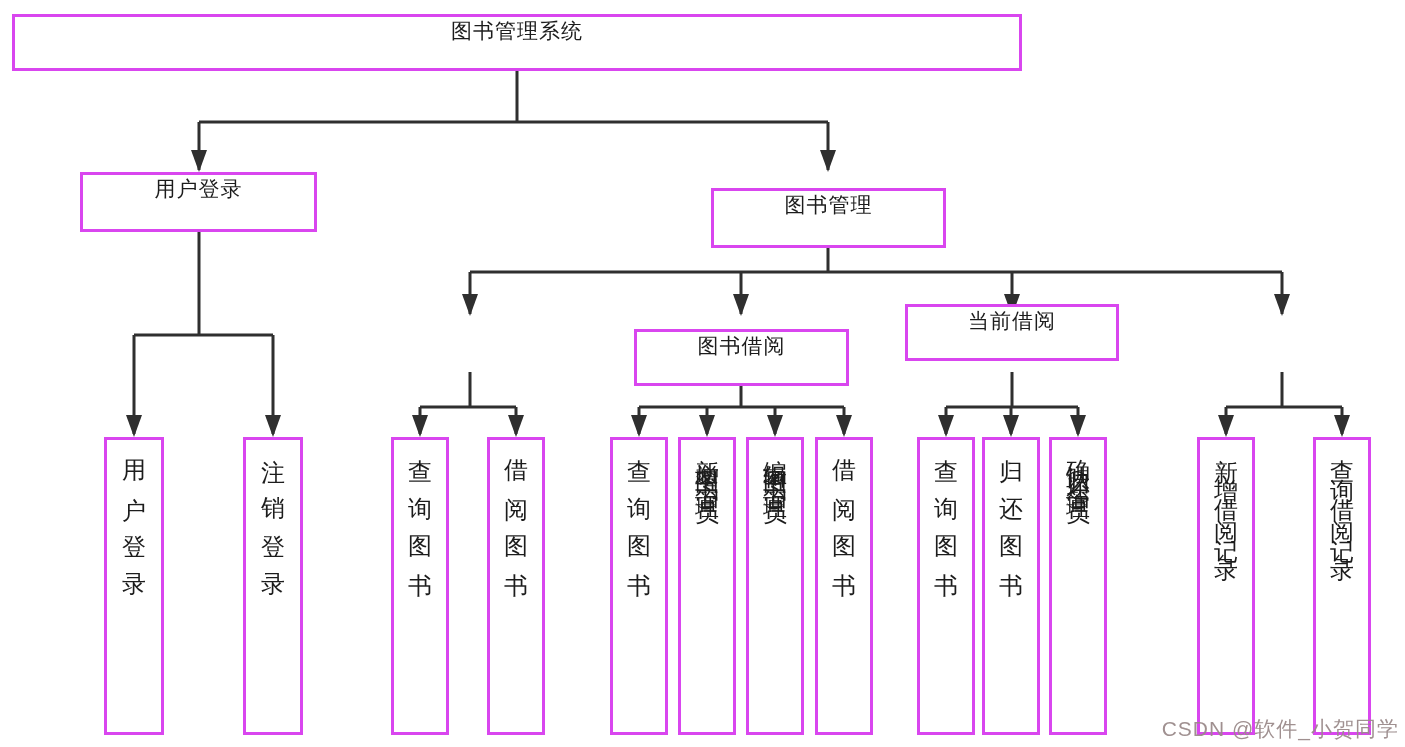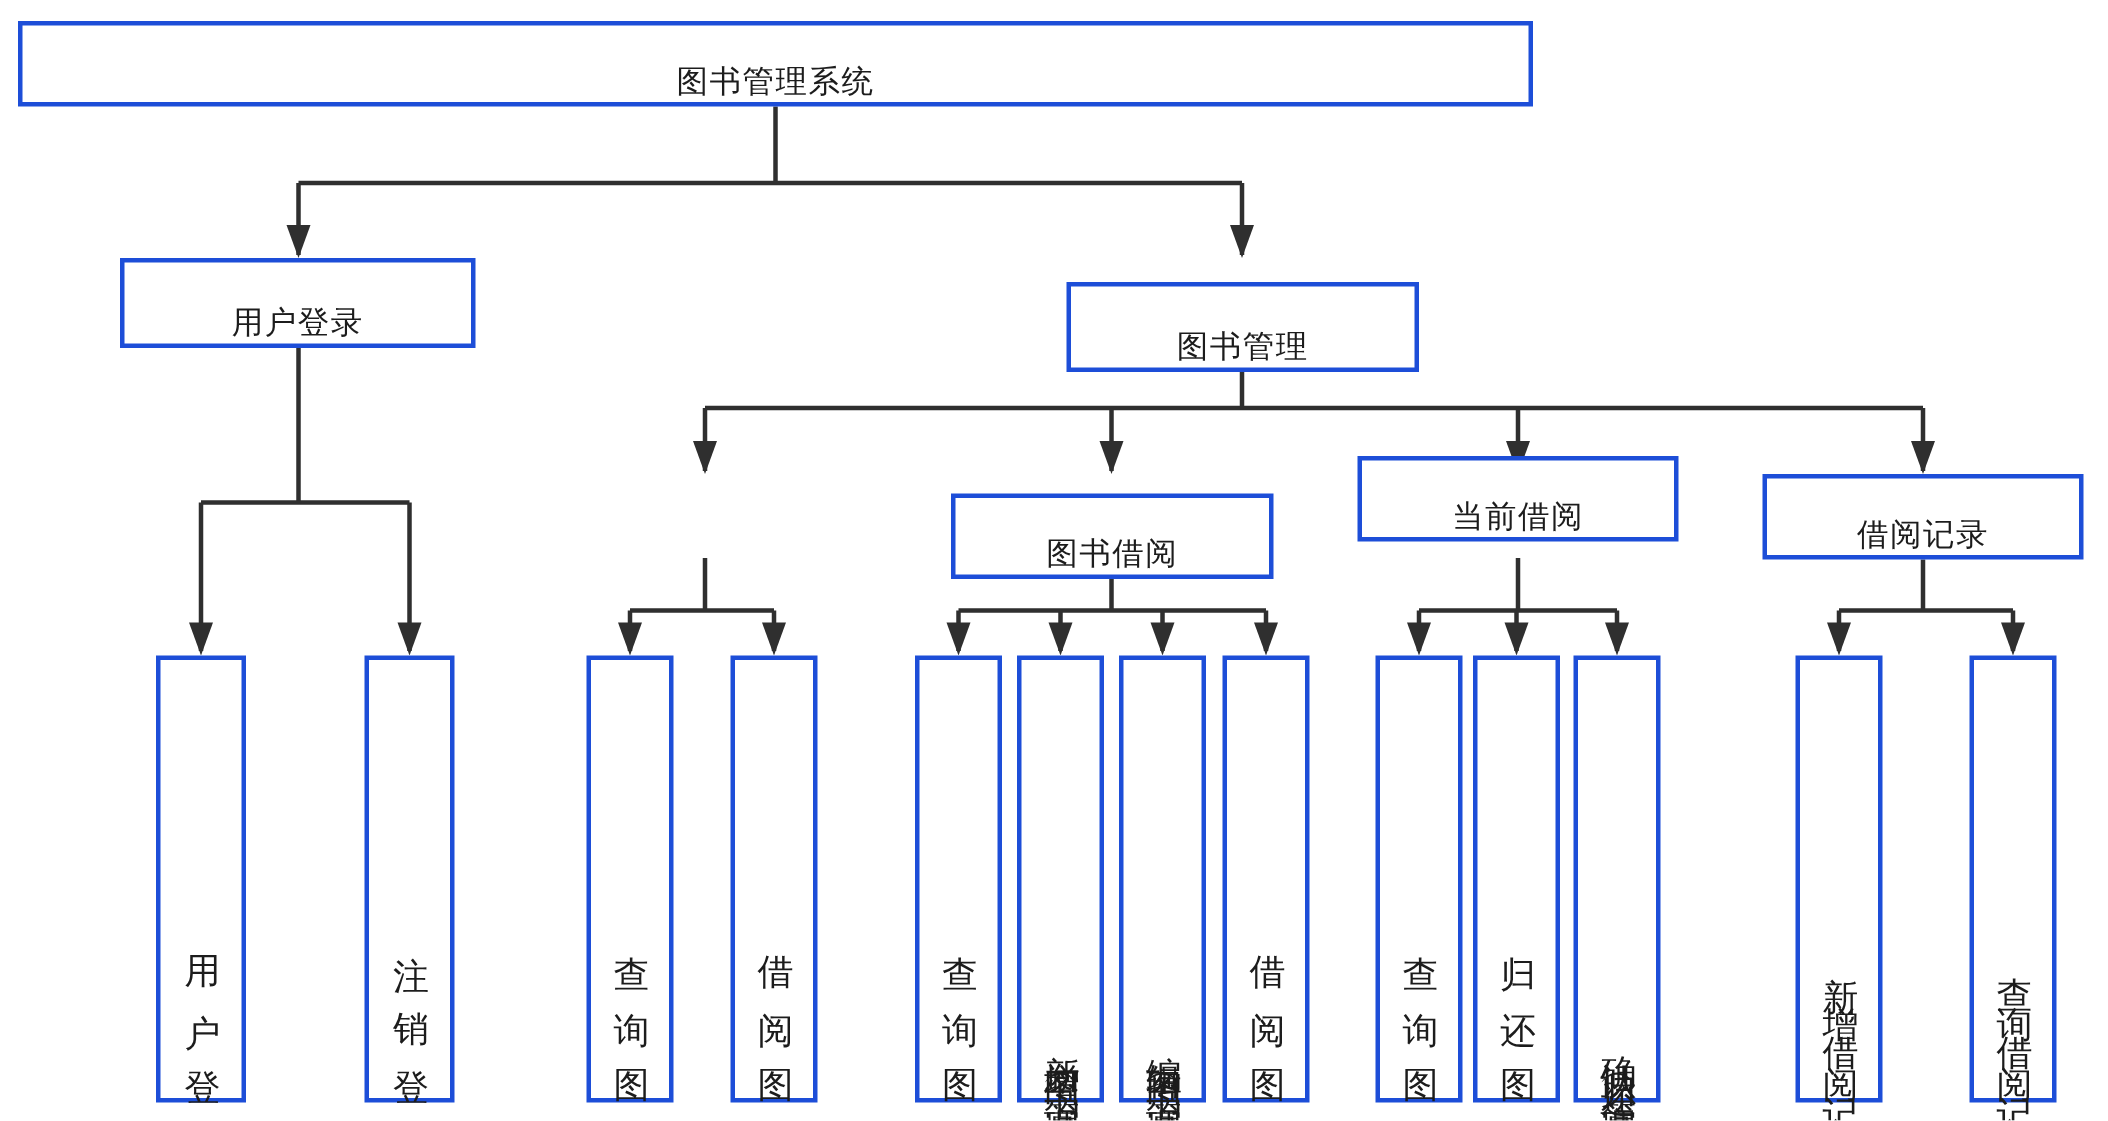--- a/index.html
+++ b/index.html
@@ -7,23 +7,23 @@
     position:relative;
     width:1405px;height:747px;
     background:#ffffff;
     font-family:"Liberation Sans","DejaVu Sans",sans-serif;
     overflow:hidden;
   }
   #connectors{position:absolute;left:0;top:0;width:1405px;height:747px;}
   .node{
     position:absolute;
     box-sizing:border-box;
-    border:3px solid #1d4ed8;
+    border:3px solid #d946ef;
     background:#ffffff;
-    display:flex;align-items:flex-end;justify-content:center;
+    display:flex;align-items:flex-start;justify-content:center;
     color:#1c1c1c;
   }
   .h-node{font-size:21px;letter-spacing:1px;}
   .leaf{
     top:437px;height:298px;
     font-size:24px;
   }
   .leaf .v-label{
     writing-mode:vertical-rl;
     text-orientation:mixed;
@@ -90,23 +90,20 @@
   <div class="node h-node" style="left:711px;top:188px;width:235px;height:60px;">
     <span>图书管理</span>
   </div>
 
   <div class="node h-node" style="left:634px;top:316px;width:215px;height:57px;margin-top:13px;">
     <span>图书借阅</span>
   </div>
   <div class="node h-node" style="left:905px;top:304px;width:214px;height:57px;">
     <span>当前借阅</span>
   </div>
-  <div class="node h-node" style="left:1175px;top:316px;width:214px;height:57px;">
-    <span>借阅记录</span>
-  </div>
 
   <div class="node leaf" style="left:104px;width:60px;">
     <span class="v-label ls-sparse">用户登录</span>
   </div>
   <div class="node leaf" style="left:243px;width:60px;">
     <span class="v-label ls-sparse">注销登录</span>
   </div>
 
   <div class="node leaf" style="left:391px;width:58px;">
     <span class="v-label ls-sparse">查询图书</span>
@@ -138,14 +135,15 @@
     <span class="v-label ls-dense">确认归还（管理员）</span>
   </div>
 
   <div class="node leaf" style="left:1197px;width:58px;">
     <span class="v-label ls-medium">新增借阅记录</span>
   </div>
   <div class="node leaf" style="left:1313px;width:58px;">
     <span class="v-label ls-medium">查询借阅记录</span>
   </div>
 
+  <div id="watermark" style="color: rgb(155, 139, 139);">CSDN @软件_小贺同学</div>
 
 </div>
 
 </body></html>

